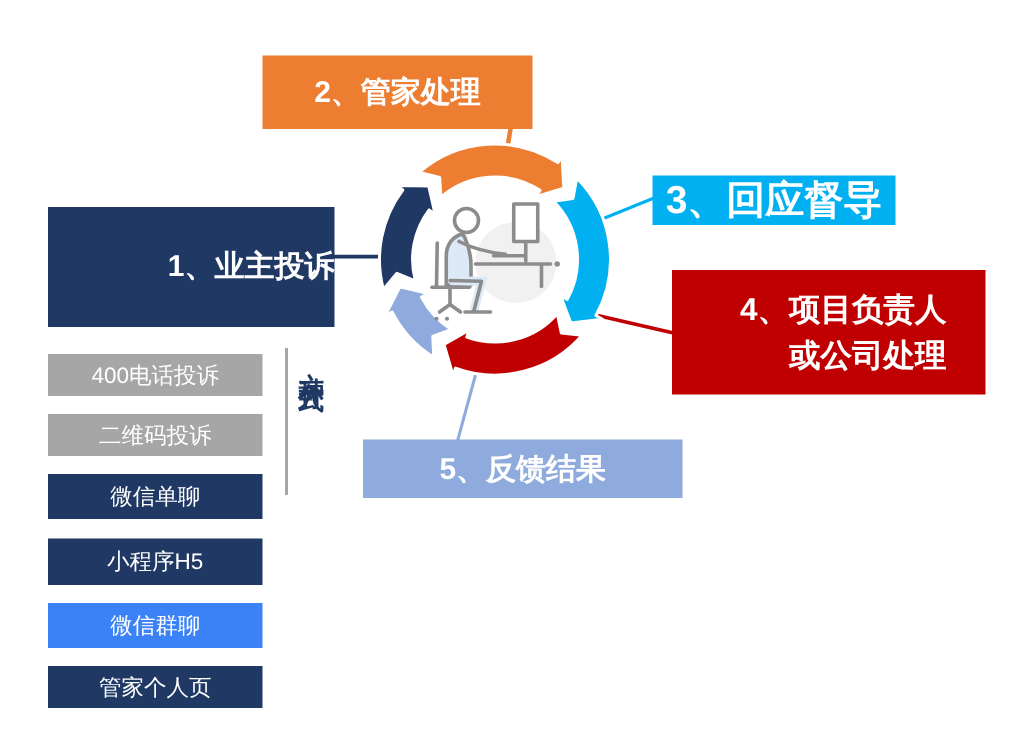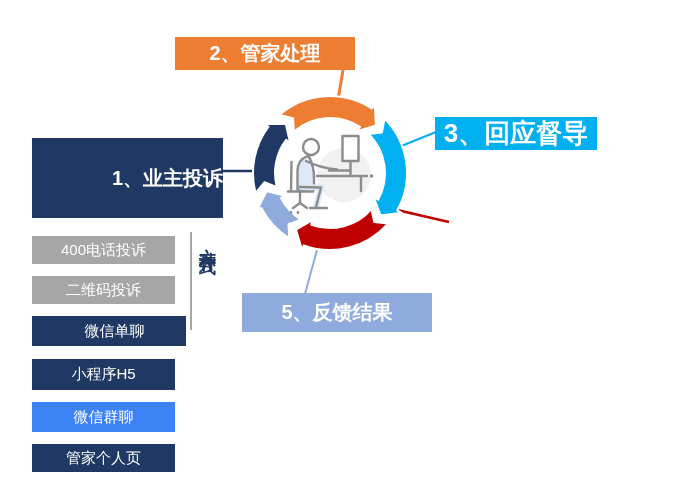--- a/index.html
+++ b/index.html
@@ -7,25 +7,25 @@
     position:relative;width:683px;height:488px;background:#ffffff;
     font-family:"Liberation Sans",sans-serif;overflow:hidden;
   }
   .bg-svg{position:absolute;left:0;top:0;z-index:0;}
   .step{
     position:absolute;z-index:2;color:#ffffff;font-weight:bold;
     display:flex;flex-direction:column;justify-content:center;
   }
   .step.center{align-items:center;text-align:center;}
   .step.rightalign{align-items:flex-end;text-align:right;}
-  #box2{left:175px;top:37px;width:180px;height:33px;font-size:20px;}
+  #box2{left:175px;top:37px;width:180px;height:49px;font-size:20px;}
   #box3{left:435px;top:117px;width:162px;height:33px;font-size:26px;}
   #box4{left:448px;top:180px;width:209px;height:83px;font-size:21px;line-height:31px;padding-right:26px;box-sizing:border-box;}
   #box1{left:32px;top:138px;width:191px;height:80px;font-size:20px;line-height:29px;box-sizing:border-box;}
-  #box5{left:242px;top:293px;width:190px;height:39px;font-size:20px;}
+  #box5{left:242px;top:293px;width:213px;height:39px;font-size:20px;}
   .chip{
     position:absolute;left:32px;width:143px;z-index:2;border-radius:0;
     color:#ffffff;font-size:15px;display:flex;align-items:center;justify-content:center;
   }
   .bracket-line{position:absolute;left:190px;top:232px;width:2px;height:98px;background:#A6A6A6;z-index:2;}
   .group-label{
     position:absolute;left:196px;top:235px;z-index:2;
     writing-mode:vertical-rl;text-orientation:upright;
     color:#1F3864;font-size:17px;font-weight:bold;letter-spacing:3px;
   }
@@ -87,32 +87,36 @@
   </div>
 
   <div class="step center" id="box2" style="background-color: rgb(237, 125, 49);">
     <span>2、管家处理</span>
   </div>
 
   <div class="step center" id="box3" style="background-color: rgb(0, 176, 240);">
     <span>3、回应督导</span>
   </div>
 
+  <div class="step rightalign" id="box4" style="background-color: rgb(192, 0, 0);">
+    <span>4、项目负责人</span>
+    <span>或公司处理</span>
+  </div>
 
   <div class="step center" id="box5" style="background-color: rgb(143, 170, 220);">
     <span>5、反馈结果</span>
   </div>
 
   <div class="chip" style="top: 236px; height: 28px; background-color: rgb(166, 166, 166);">
     <span>400电话投诉</span>
   </div>
   <div class="chip" style="top: 276px; height: 28px; background-color: rgb(166, 166, 166);">
     <span>二维码投诉</span>
   </div>
-  <div class="chip" style="top: 316px; height: 30px; background-color: rgb(31, 56, 100); padding-left: 11px;">
+  <div class="chip" style="top: 316px; height: 30px; background-color: rgb(31, 56, 100);">
     <span>微信单聊</span>
   </div>
   <div class="chip" style="top: 359px; height: 31px; background-color: rgb(31, 56, 100);">
     <span>小程序H5</span>
   </div>
   <div class="chip" style="top: 402px; height: 30px; background-color: #3b82f6;">
     <span>微信群聊</span>
   </div>
   <div class="chip" style="top: 444px; height: 28px; background-color: rgb(31, 56, 100);">
     <span>管家个人页</span>

